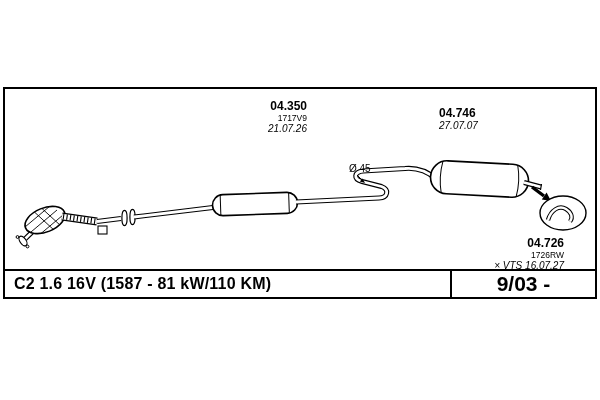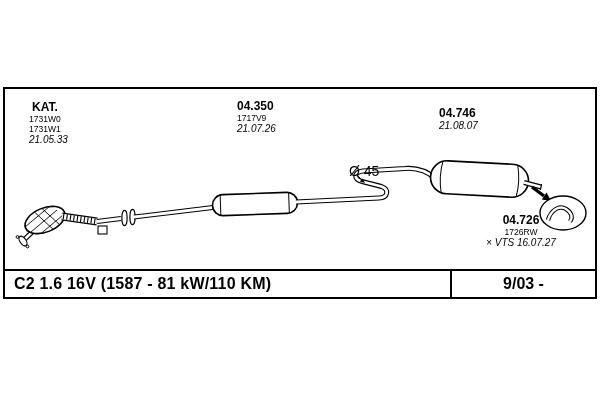--- a/index.html
+++ b/index.html
@@ -6,28 +6,28 @@
   body{width:600px;height:400px;background:#ffffff;position:relative;overflow:hidden;
        font-family:"Liberation Sans",sans-serif;color:#000;}
   .frame{position:absolute;left:3px;top:87px;width:590px;height:208px;border:2px solid #000;background:#fff;}
   .diagram{position:absolute;left:0;top:0;width:590px;height:180px;}
   .diagram svg{display:block;}
   .label{position:absolute;line-height:1.18;white-space:nowrap;}
   .code{font-weight:bold;font-size:12px;}
   .ref{font-size:8.5px;}
   .date{font-size:10px;font-style:italic;}
   .kat-block{left:24px;top:11px;}
-  .b350{left:232px;top:10px;width:70px;text-align:left;}
+  .b350{left:232px;top:10px;width:70px;text-align:right;}
   .b746{left:434px;top:17px;width:70px;text-align:left;}
-  .dia-label{left:344px;top:74px;font-size:14px;}
-  .b726{left:473px;top:124px;width:86px;text-align:center;}
+  .dia-label{left:344px;top:74px;font-size:10px;}
+  .b726{left:473px;top:147px;width:86px;text-align:right;}
   .footer{position:absolute;left:0;bottom:0;width:590px;height:26px;border-top:2px solid #000;display:flex;background:#fff;}
   .fl{width:436px;border-right:2px solid #000;display:flex;align-items:center;padding-left:9px;
       font-weight:bold;font-size:16px;letter-spacing:0.2px;}
-  .fr{flex:1;display:flex;align-items:center;justify-content:center;font-weight:bold;font-size:16px;}
+  .fr{flex:1;display:flex;align-items:center;justify-content:center;font-weight:bold;font-size:21px;}
   
   .po{fill:none;stroke:#000;stroke-width:5;stroke-linejoin:round;}
   .pi{fill:none;stroke:#fff;stroke-width:2.8;stroke-linejoin:round;}
   .thin{fill:none;stroke:#000;stroke-width:1;}
   .body-shape{fill:#fff;stroke:#000;stroke-width:1.6;}
 </style>
 </head>
 <body>
 
 <div class="frame">
@@ -114,36 +114,30 @@
       </g>
 
       <g>
         <ellipse cx="558" cy="124" rx="23" ry="17" fill="#fff" stroke="#000" stroke-width="1.4"></ellipse>
         <path d="M543 131 C546 121, 554 116, 561 120 C566 123, 568.5 128, 565 132.5" fill="none" stroke="#000" stroke-width="4.4"></path>
         <path d="M543 131 C546 121, 554 116, 561 120 C566 123, 568.5 128, 565 132.5" fill="none" stroke="#fff" stroke-width="2.4"></path>
       </g>
     </svg>
   </div>
 
-  <div class="label kat-block">
-    <div class="code" style="padding-left:3px">KAT.</div>
-    <div class="ref">1731W0</div>
-    <div class="ref">1731W1</div>
-    <div class="date">21.05.33</div>
-  </div>
 
   <div class="label b350">
     <div class="code">04.350</div>
     <div class="ref">1717V9</div>
     <div class="date">21.07.26</div>
   </div>
 
   <div class="label b746">
     <div class="code">04.746</div>
-    <div class="date">21.08.07</div>
+    <div class="date">27.07.07</div>
   </div>
 
   <div class="label dia-label">Ø 45</div>
 
   <div class="label b726">
     <div class="code">04.726</div>
     <div class="ref">1726RW</div>
     <div class="date">× VTS 16.07.27</div>
   </div>
 

